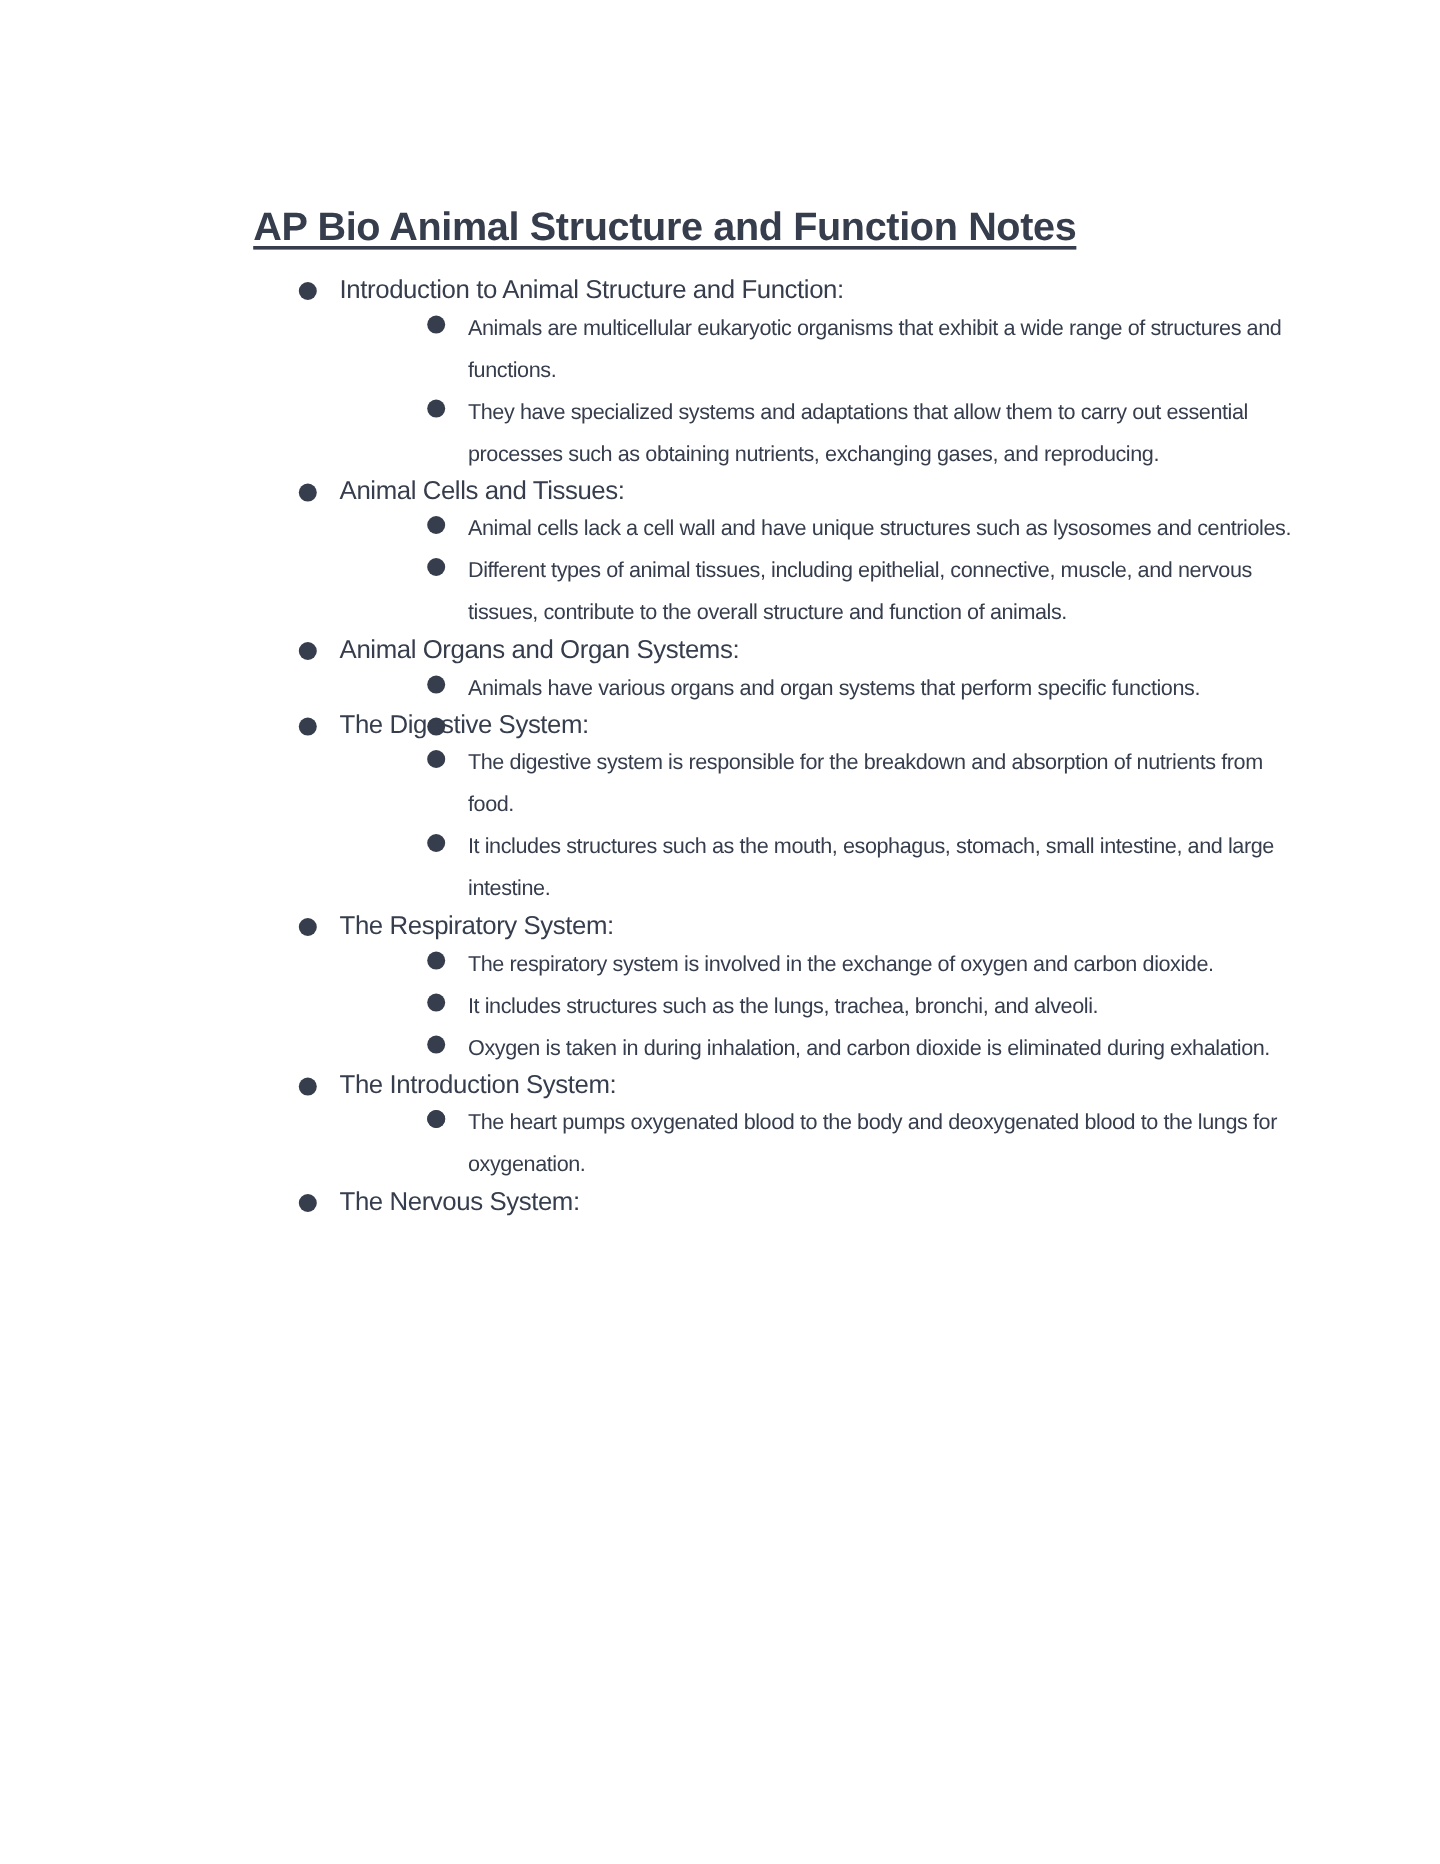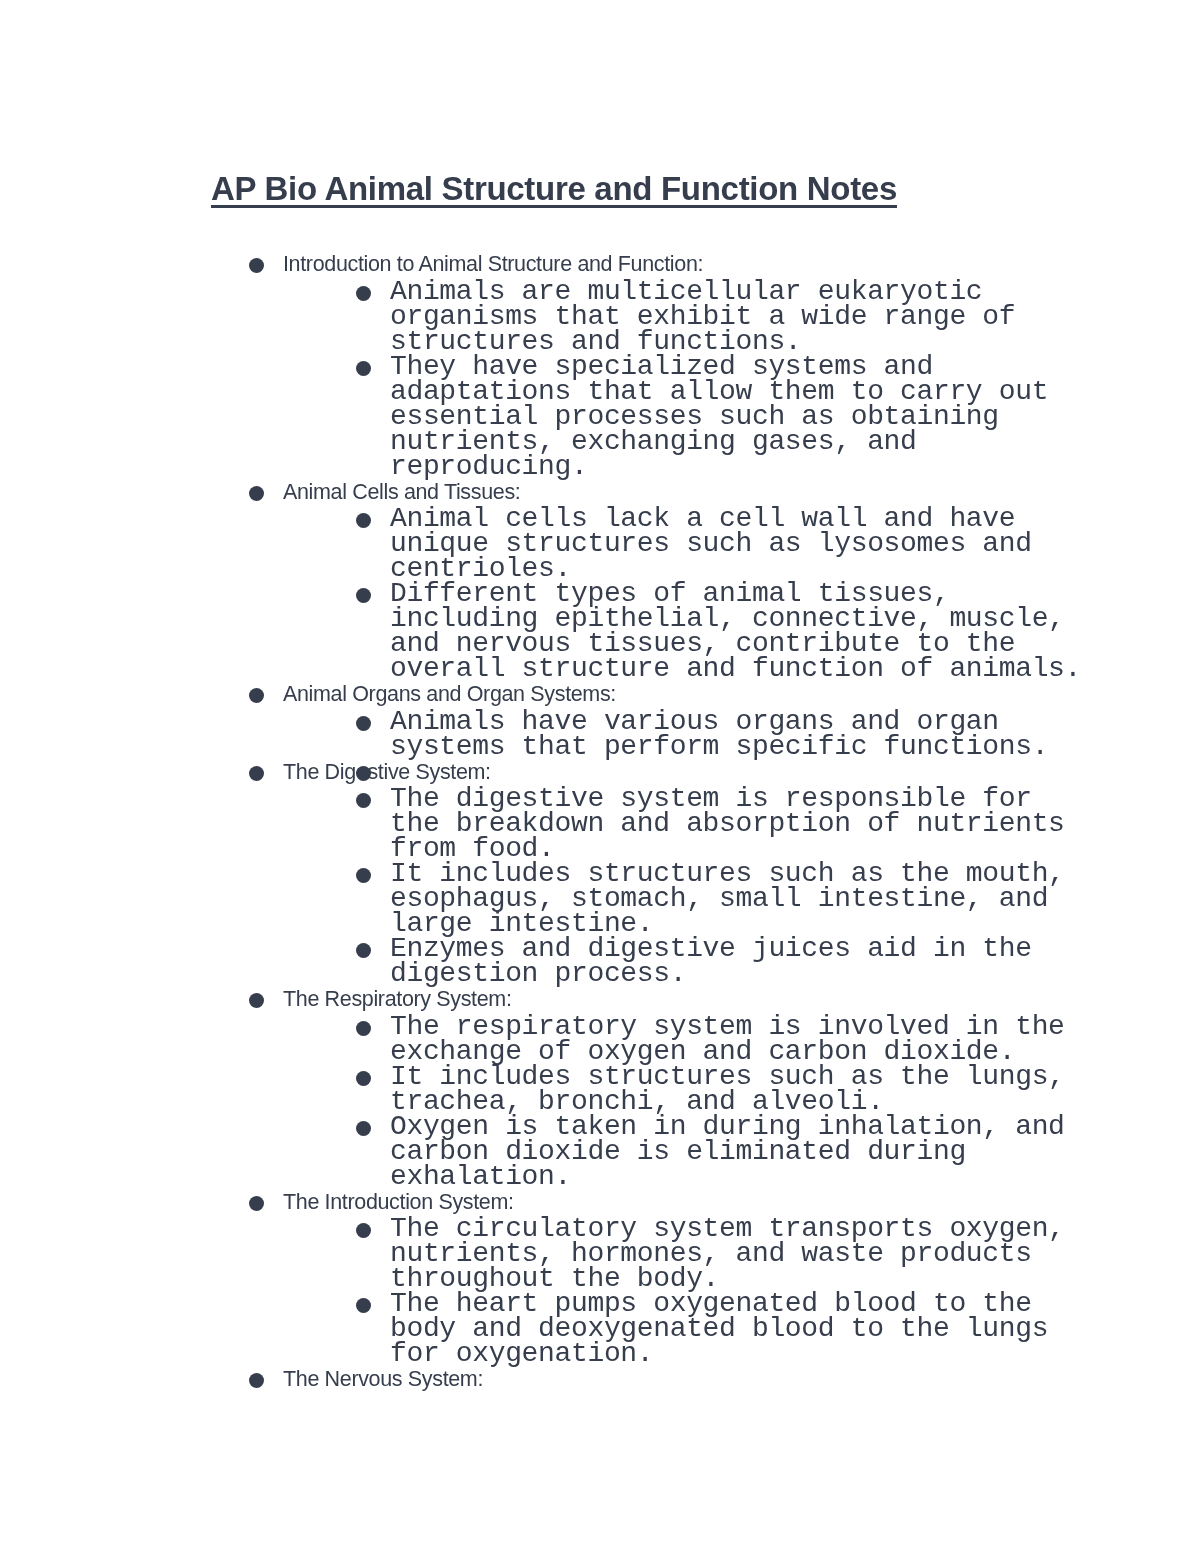--- a/index.html
+++ b/index.html
@@ -31,46 +31,45 @@
       letter-spacing: -0.3px;
       color: #363d4c;
       text-decoration: underline;
       text-decoration-thickness: 3px;
       text-underline-offset: 5px;
       white-space: nowrap;
     }
     .outline {
       position: absolute;
       left: 246px;
-      top: 251px;
+      top: 228px;
       width: 830px;
       margin: 0;
       padding: 0;
       list-style: none;
     }
     .l1 {
       position: relative;
       padding-left: 37px;
       font-size: 21.5px;
       line-height: 27.5px;
       letter-spacing: -0.35px;
     }
     .l2list {
       list-style: none;
       margin: 0;
       padding: 0 0 0 70px;
     }
     .l2 {
       position: relative;
       padding-left: 37px;
-      font-size: 28px;
-      line-height: 25px;
+      font-size: 18px;
+      line-height: 35px;
       letter-spacing: -0.35px;
       width: 700px;
-      font-family: Liberation Mono, monospace;
     }
     .bullet {
       position: absolute;
       left: 3px;
       top: 7px;
       width: 15px;
       height: 15px;
       border-radius: 50%;
       background: #363d4c;
     }
@@ -109,39 +108,38 @@
         <li class="l2"><span class="bullet"></span></li>
       </ul>
     </li>
 
     <li class="l1">
       <span class="bullet"></span>
       <span>The Digestive System:</span>
       <ul class="l2list">
         <li class="l2"><span class="bullet"></span><span>The digestive system is responsible for the breakdown and absorption of nutrients from food.</span></li>
         <li class="l2"><span class="bullet"></span><span>It includes structures such as the mouth, esophagus, stomach, small intestine, and large intestine.</span></li>
-        <li class="l2"><span class="bullet"></span><span>Enzymes and digestive juices aid in the digestion process.</span></li>
       </ul>
     </li>
 
     <li class="l1">
       <span class="bullet"></span>
       <span>The Respiratory System:</span>
       <ul class="l2list">
         <li class="l2"><span class="bullet"></span><span>The respiratory system is involved in the exchange of oxygen and carbon dioxide.</span></li>
         <li class="l2"><span class="bullet"></span><span>It includes structures such as the lungs, trachea, bronchi, and alveoli.</span></li>
         <li class="l2"><span class="bullet"></span><span>Oxygen is taken in during inhalation, and carbon dioxide is eliminated during exhalation.</span></li>
       </ul>
     </li>
 
     <li class="l1">
       <span class="bullet"></span>
       <span>The Introduction System:</span>
       <ul class="l2list">
-        <li class="l2"><span class="bullet"></span><span>The circulatory system transports oxygen, nutrients, hormones, and waste products throughout the body.</span></li>
+        <li class="l2"><span class="bullet"></span></li>
         <li class="l2"><span class="bullet"></span><span>The heart pumps oxygenated blood to the body and deoxygenated blood to the lungs for oxygenation.</span></li>
       </ul>
     </li>
 
     <li class="l1">
       <span class="bullet"></span>
       <span>The Nervous System:</span>
     </li>
   </ul>
 </div>

